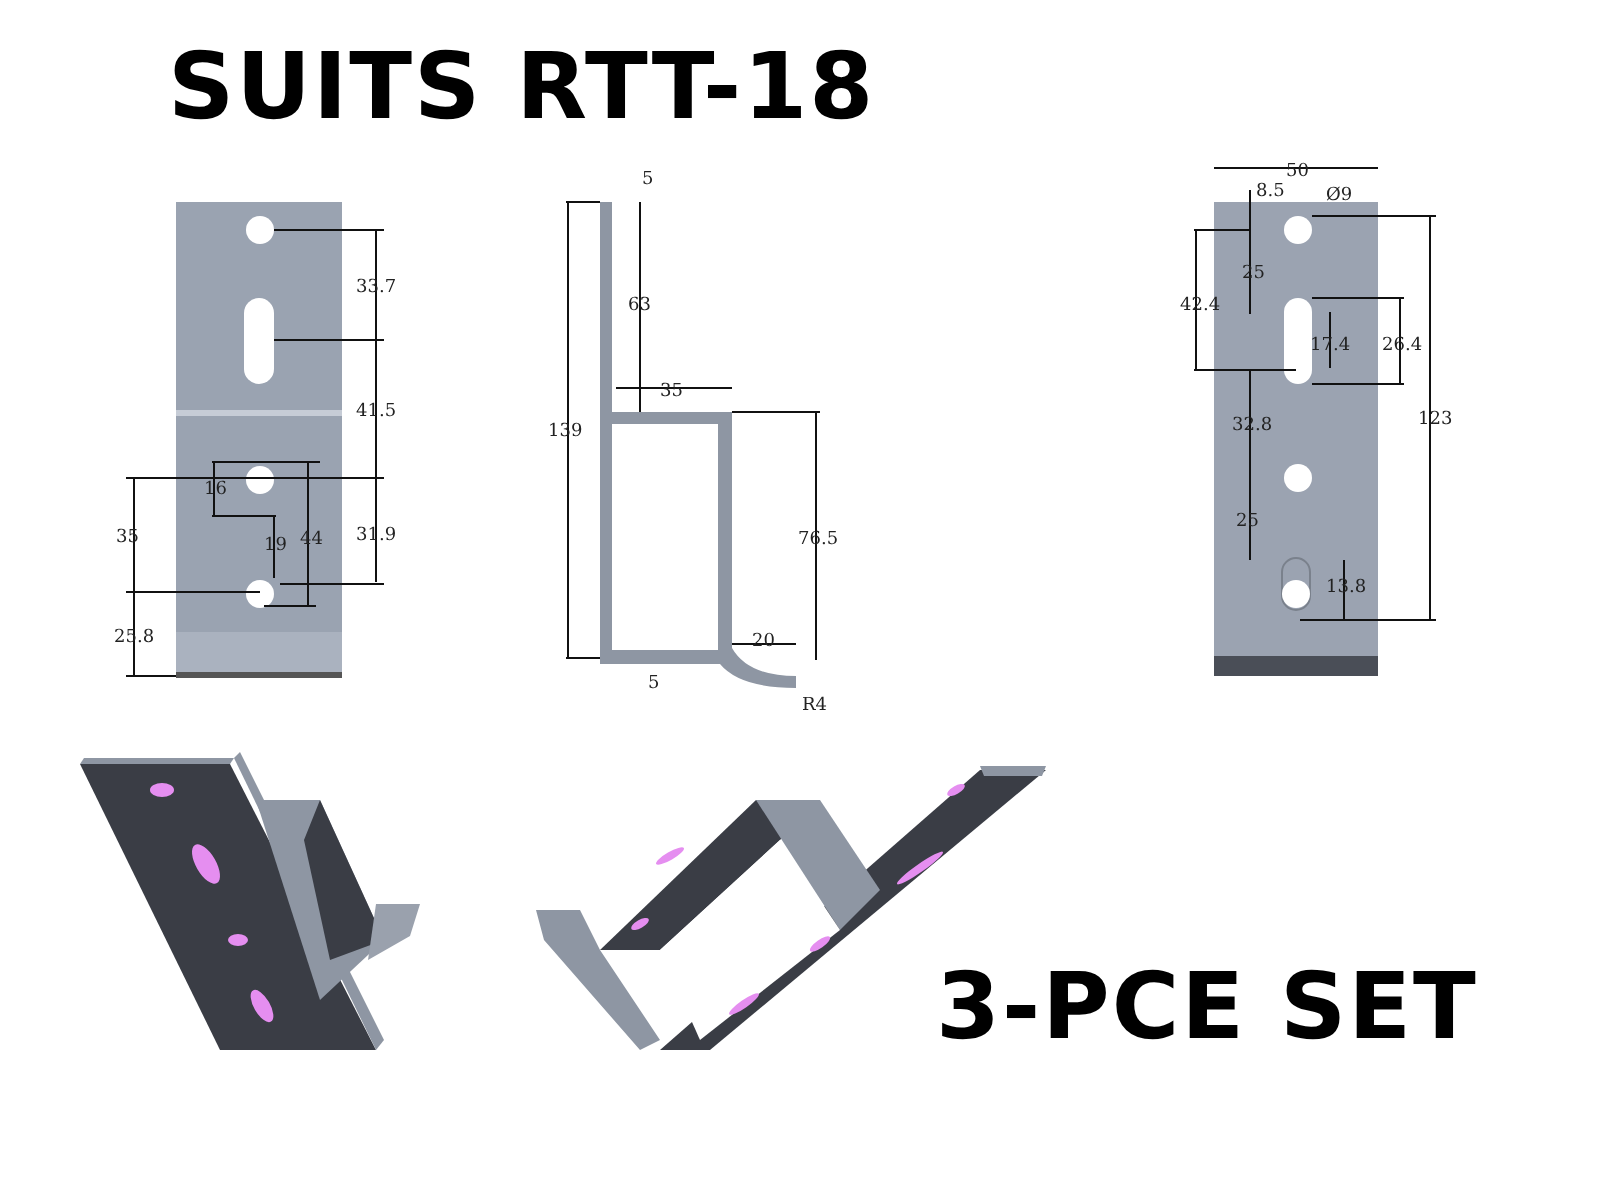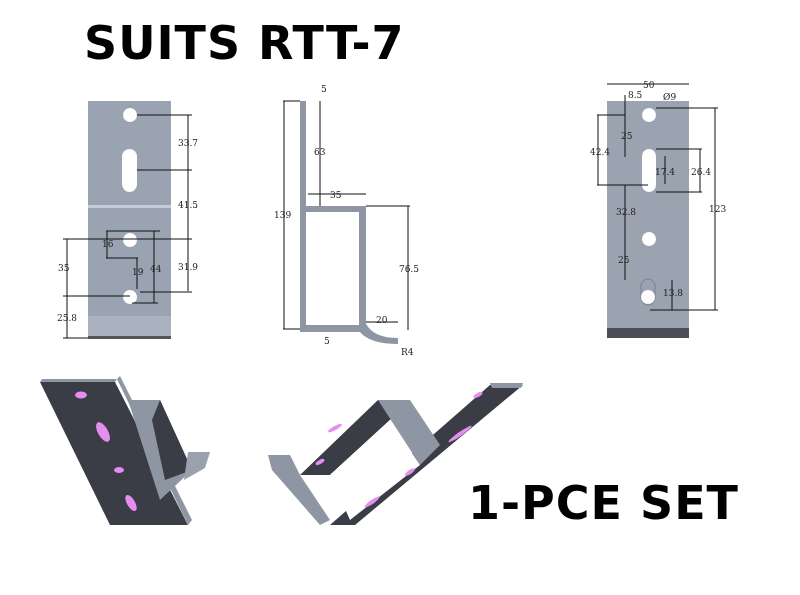--- a/index.html
+++ b/index.html
@@ -6,22 +6,22 @@
   body{width:800px;height:595px;position:relative;overflow:hidden;font-family:"DejaVu Sans",sans-serif;}
   .title{position:absolute;font-family:"DejaVu Sans",sans-serif;font-weight:bold;color:#000;letter-spacing:1px;}
   #t1{left:84px;top:16px;font-size:46px;}
   #t2{left:468px;top:476px;font-size:46px;}
   svg{position:absolute;left:0;top:0;}
   .dim{font-family:"DejaVu Serif",serif;font-size:9px;fill:#222;}
 </style>
 </head>
 <body>
 
-<div class="title" id="t1">SUITS RTT-7</div>
-<div class="title" id="t2">1-PCE SET</div>
+<div class="title" id="t1">SUITS RTT-18</div>
+<div class="title" id="t2">3-PCE SET</div>
 
 <svg width="800" height="595">
 
   <g>
     <rect x="88" y="101" width="83" height="237" fill="#9aa3b1"></rect>
     <rect x="88" y="205" width="83" height="3" fill="#c6ccd6"></rect>
     <rect x="88" y="316" width="83" height="22" fill="#aab2bf"></rect>
     <rect x="88" y="336" width="83" height="3" fill="#555"></rect>
     <circle cx="130" cy="115" r="7" fill="#fff"></circle>
     <rect x="122" y="149" width="15" height="43" rx="7.5" fill="#fff"></rect>

